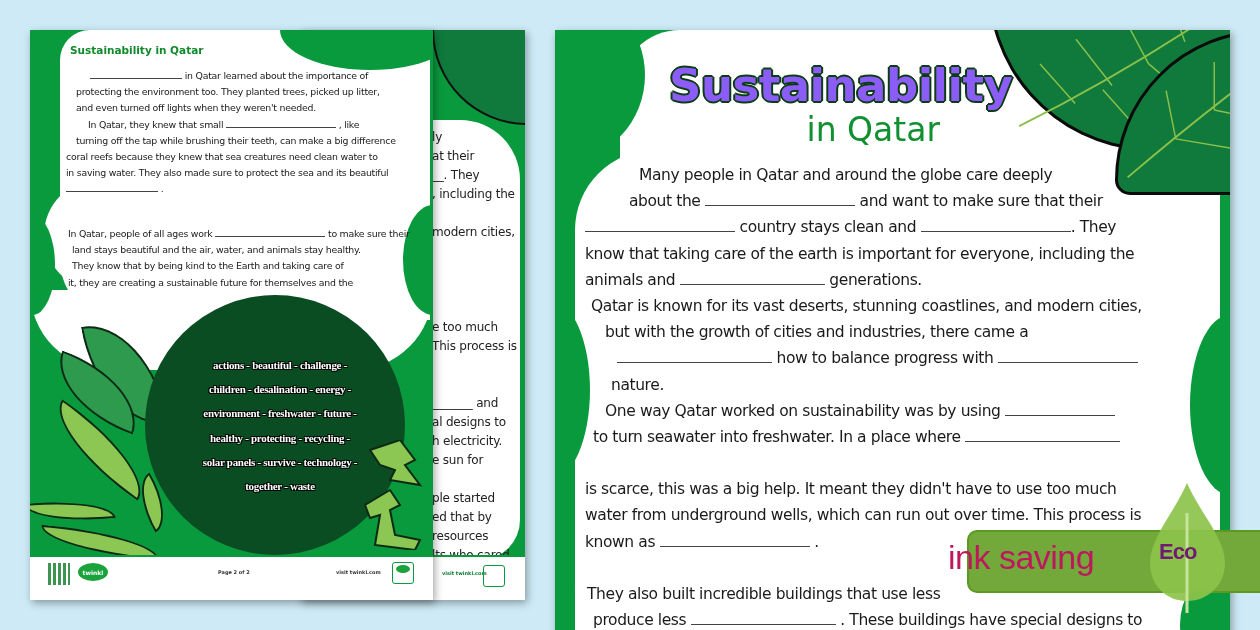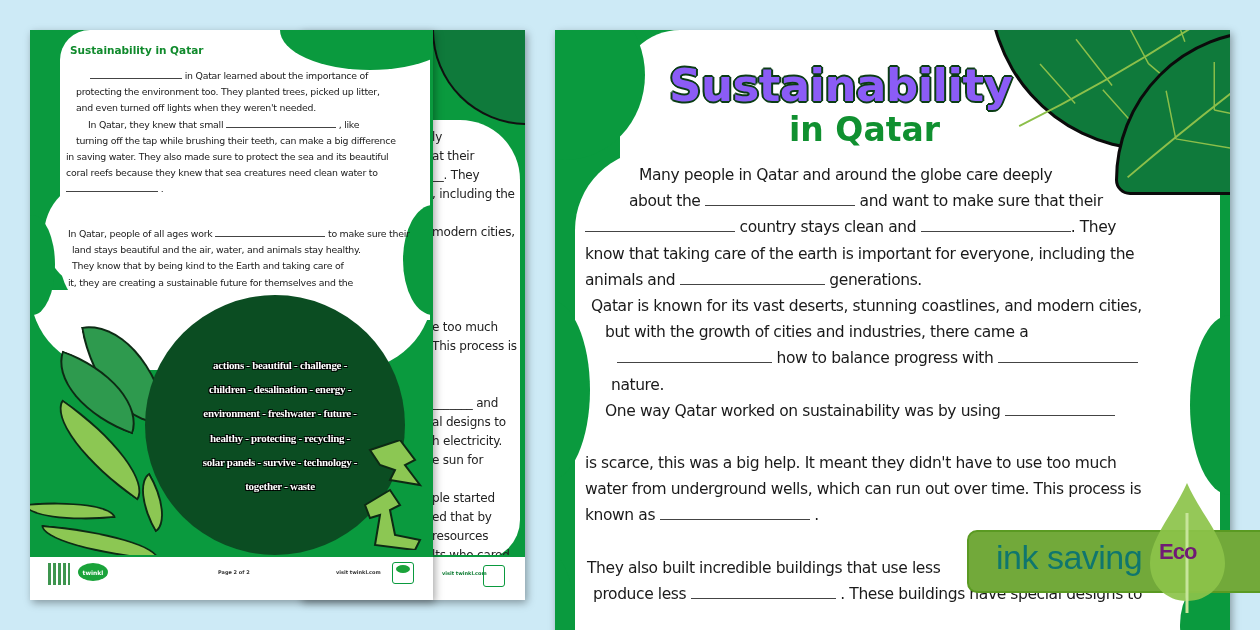--- a/index.html
+++ b/index.html
@@ -169,39 +169,39 @@
   .title-big {
     position:absolute; left: 114px; top: 36px; width: 290px; text-align:right;
     font-family: "DejaVu Sans", sans-serif; font-weight: bold;
     font-size: 45px; line-height: 40px; letter-spacing: -0.5px;
     color:#8b5cf6;
     text-shadow: 2px 0 0 #0b3d15, -2px 0 0 #0b3d15, 0 2px 0 #0b3d15, 0 -2px 0 #0b3d15,
                  1px 1px 0 #0b3d15, -1px -1px 0 #0b3d15, 1px -1px 0 #0b3d15, -1px 1px 0 #0b3d15;
   }
   .title-big2 {
     position:absolute; left: 100px; top: 80px; width: 285px; text-align:right;
-    font-family: "DejaVu Sans", sans-serif; font-weight: bold;
+    font-family: "DejaVu Sans", sans-serif; font-weight: normal;
     font-size: 33px; line-height: 40px; color:#109030;
   }
   .rpara {
     position:absolute; left: 30px; width: 620px;
     font-family: "DejaVu Sans", sans-serif; font-size: 15.5px; line-height: 26.2px;
     color:#1a1a1a; letter-spacing: -0.4px;
   }
   .rpara div { white-space: nowrap; height: 26.2px; }
   .blank-r { display:inline-block; border-bottom: 1px solid #444; height: 14px; vertical-align: baseline; }
 
   
   .eco-banner {
     position:absolute; left: 967px; top: 530px; width: 300px; height: 63px;
     background:#72a93a; border: 2px solid #5a9a22; border-radius: 10px 0 0 10px;
   }
   .eco-text {
-    position:absolute; left: 996px; top: 538px;
-    color:#0f766e; font-family: "Liberation Sans", sans-serif; font-size: 34px;
+    position:absolute; left: 948px; top: 538px;
+    color:#be185d; font-family: "Liberation Sans", sans-serif; font-size: 34px;
     letter-spacing: -0.5px;
   }
   .eco-drop {
     position:absolute; left: 1150px; top: 483px; width: 75px; height: 130px;
   }
   .eco-word {
     position:absolute; left: 1159px; top: 539px; color:#701a75; font-weight:bold;
     font-family: "Liberation Sans", sans-serif; font-size: 22px; letter-spacing: -1px;
   }
 </style>
@@ -252,22 +252,22 @@
   <div class="right-lobe"></div>
   <div class="left-lobe"></div>
 
   <div class="title-small">Sustainability in Qatar</div>
   <div class="para" id="para1">
       <div style="padding-left: 42px;"><span class="blank" style="width: 92px;"></span><span> in Qatar learned about the importance of</span></div>
       <div style="padding-left: 28px;"><span>protecting the environment too. They planted trees, picked up litter,</span></div>
       <div style="padding-left: 28px;"><span>and even turned off lights when they weren't needed.</span></div>
       <div style="padding-left: 40px;"><span>In Qatar, they knew that small </span><span class="blank" style="width: 110px;"></span><span> , like</span></div>
       <div style="padding-left: 28px;"><span>turning off the tap while brushing their teeth, can make a big difference</span></div>
+      <div style="padding-left: 18px;"><span>coral reefs because they knew that sea creatures need clean water to</span></div>
       <div style="padding-left: 18px;"><span>in saving water. They also made sure to protect the sea and its beautiful</span></div>
-      <div style="padding-left: 18px;"><span>coral reefs because they knew that sea creatures need clean water to</span></div>
       <div style="padding-left: 18px;"><span class="blank" style="width: 92px;"></span><span> .</span></div>
     </div>
   <div class="para" id="para2">
       <div style="padding-left: 20px;"><span>In Qatar, people of all ages work </span><span class="blank" style="width: 110px;"></span><span> to make sure their</span></div>
       <div style="padding-left: 24px;"><span>land stays beautiful and the air, water, and animals stay healthy.</span></div>
       <div style="padding-left: 24px;"><span>They know that by being kind to the Earth and taking care of</span></div>
       <div style="padding-left: 20px;"><span>it, they are creating a sustainable future for themselves and the</span></div>
     </div>
 
   <div class="leaf mid" style="left:60px;top:290px;width:70px;height:110px;transform:rotate(-10deg);"></div>
@@ -331,20 +331,21 @@
       <div style="padding-left: 54px;"><span>Many people in Qatar and around the globe care deeply</span></div>
       <div style="padding-left: 44px;"><span>about the </span><span class="blank-r" style="width: 150px;"></span><span> and want to make sure that their</span></div>
       <div style="padding-left: 0px;"><span class="blank-r" style="width: 150px;"></span><span> country stays clean and </span><span class="blank-r" style="width: 150px;"></span><span>. They</span></div>
       <div style="padding-left: 0px;"><span>know that taking care of the earth is important for everyone, including the</span></div>
       <div style="padding-left: 0px;"><span>animals and  </span><span class="blank-r" style="width: 145px;"></span><span> generations.</span></div>
       <div style="padding-left: 6px;"><span>Qatar is known for its vast deserts, stunning coastlines, and modern cities,</span></div>
       <div style="padding-left: 20px;"><span>but with the growth of cities and industries, there came a</span></div>
       <div style="padding-left: 32px;"><span class="blank-r" style="width: 155px;"></span><span> how to balance progress with </span><span class="blank-r" style="width: 140px;"></span></div>
       <div style="padding-left: 26px;"><span>nature.</span></div>
       <div style="padding-left: 20px;"><span>One way Qatar worked on sustainability was by using </span><span class="blank-r" style="width: 110px;"></span></div>
+      <div style="padding-left: 8px;"><span>to turn seawater into freshwater. In a place where </span><span class="blank-r" style="width: 155px;"></span></div>
       <div style="padding-left: 0px;"><span></span></div>
       <div style="padding-left: 0px;"><span>is scarce, this was a big help. It meant they didn't have to use too much</span></div>
       <div style="padding-left: 0px;"><span>water from underground wells, which can run out over time. This process is</span></div>
       <div style="padding-left: 0px;"><span>known as </span><span class="blank-r" style="width: 150px;"></span><span> .</span></div>
       <div style="padding-left: 0px;"><span></span></div>
       <div style="padding-left: 2px;"><span>They also built incredible buildings that use less</span></div>
       <div style="padding-left: 8px;"><span>produce less </span><span class="blank-r" style="width: 145px;"></span><span> . These buildings have special designs to</span></div>
     </div>
 </div>
 

